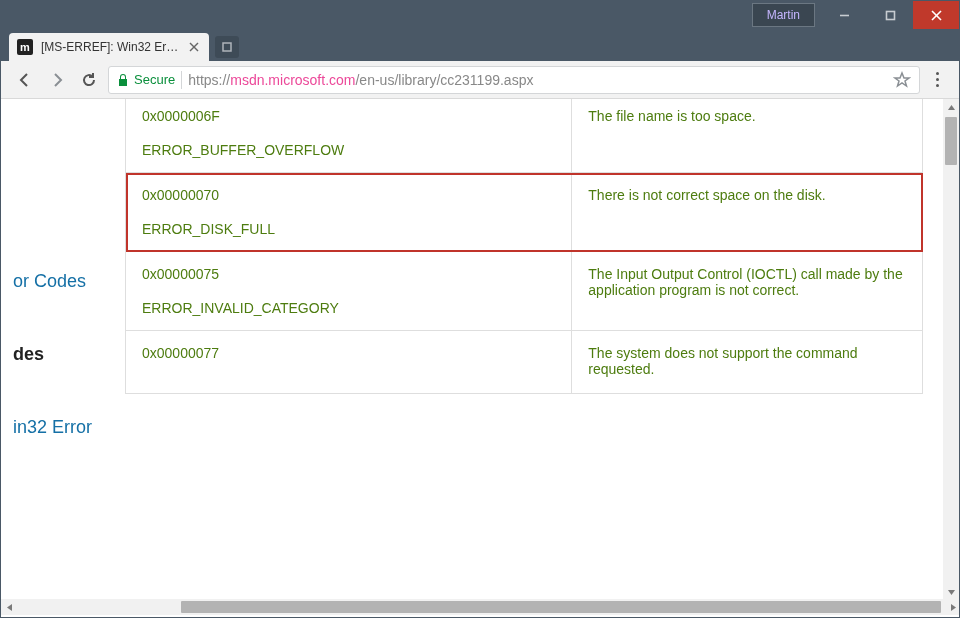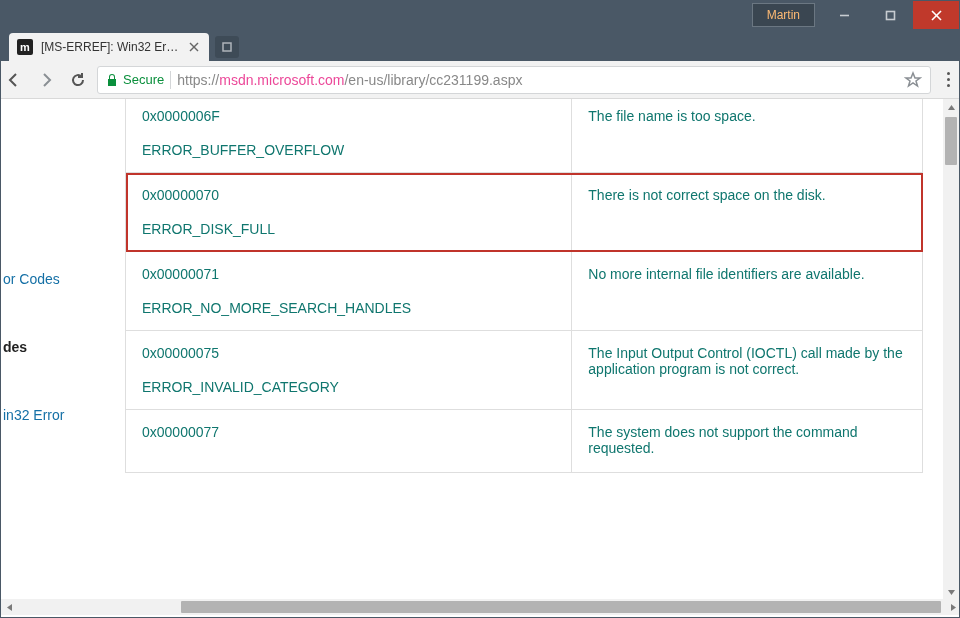--- a/index.html
+++ b/index.html
@@ -14,21 +14,21 @@
 
 .titlebar {
   height: 28px;
   background: #4a5866;
   display: flex;
   align-items: stretch;
   justify-content: flex-end;
 }
 .user-badge {
   background: #3a4651;
-  color: #fdba74;
+  color: #c4b5fd;
   font-size: 12px;
   padding: 4px 14px;
   display: flex;
   align-items: center;
   border: 1px solid #6b7782;
   margin: 2px 6px 2px 0;
 }
 .win-buttons { display: flex; }
 .win-btn {
   width: 46px;
@@ -78,21 +78,21 @@
   display: flex; align-items: center; justify-content: center;
 }
 .newtab svg { stroke: #aeb4ba; }
 
 .addrbar {
   height: 38px;
   background: #f2f2f2;
   border-bottom: 1px solid #d9d9d9;
   display: flex;
   align-items: center;
-  padding: 0 0;
+  padding: 0 11px;
   gap: 6px;
 }
 .nav-icon { width: 18px; height: 18px; stroke: #8a8f94; fill: none; }
 .nav-icon.enabled { stroke: #555; }
 .nav-btn { width: 26px; height: 26px; display:flex; align-items:center; justify-content:center; border-radius:50%; }
 .url-box {
   flex: 1;
   background: #fff;
   border: 1px solid #d4d6d8;
   border-radius: 3px;
@@ -120,40 +120,40 @@
 }
 .page {
   position: absolute;
   left: 0; top: 0;
   width: 944px;
   height: 501px;
   overflow: hidden;
 }
 .sidebar {
   position: absolute;
-  left: 2px;
+  left: 12px;
   top: 0;
   width: 110px;
-  font-size: 14px;
+  font-size: 18px;
 }
 .sb-link { color: #1570a6; padding: 4px 0; cursor: pointer; }
 .sb-cur { color: #222; font-weight: 600; padding: 4px 0; }
 .sb-item { margin-bottom: 52px; margin-top: 14px; white-space: nowrap; overflow: hidden; }
 .main-table {
   position: absolute;
   left: 124px;
   top: -6px;
   width: 798px;
   border-collapse: collapse;
 }
 .main-table td {
   border: 1px solid #dedede;
   padding: 14px 16px 14px 16px;
   font-size: 14px;
-  color: #0f766e;
+  color: #4d7c0f;
   vertical-align: top;
 }
 .main-table td.left { width: 56%; }
 .main-table td.right { width: 44%; }
 .code { display:block; margin-bottom: 18px; }
 .hilite {
   outline: 2.5px solid #c0342b;
   outline-offset: -2px;
   padding-left: 24px;
 }
@@ -285,24 +285,20 @@
 
     <table class="main-table">
       <tbody id="tbody">
           <tr>
             <td class="left"><span class="code">0x0000006F</span><span>ERROR_BUFFER_OVERFLOW</span></td>
             <td class="right"><span>The file name is too space.</span></td>
           </tr>
           <tr class="hilite">
             <td class="left"><span class="code">0x00000070</span><span>ERROR_DISK_FULL</span></td>
             <td class="right"><span>There is not correct space on the disk.</span></td>
-          </tr>
-          <tr>
-            <td class="left"><span class="code">0x00000071</span><span>ERROR_NO_MORE_SEARCH_HANDLES</span></td>
-            <td class="right"><span>No more internal file identifiers are available.</span></td>
           </tr>
           <tr>
             <td class="left"><span class="code">0x00000075</span><span>ERROR_INVALID_CATEGORY</span></td>
             <td class="right"><span>The Input Output Control (IOCTL) call made by the application program is not correct.</span></td>
           </tr>
           <tr>
             <td class="left">
               <span class="code">0x00000077</span>
             </td>
             <td class="right"><span>The system does not support the command requested.</span></td>

